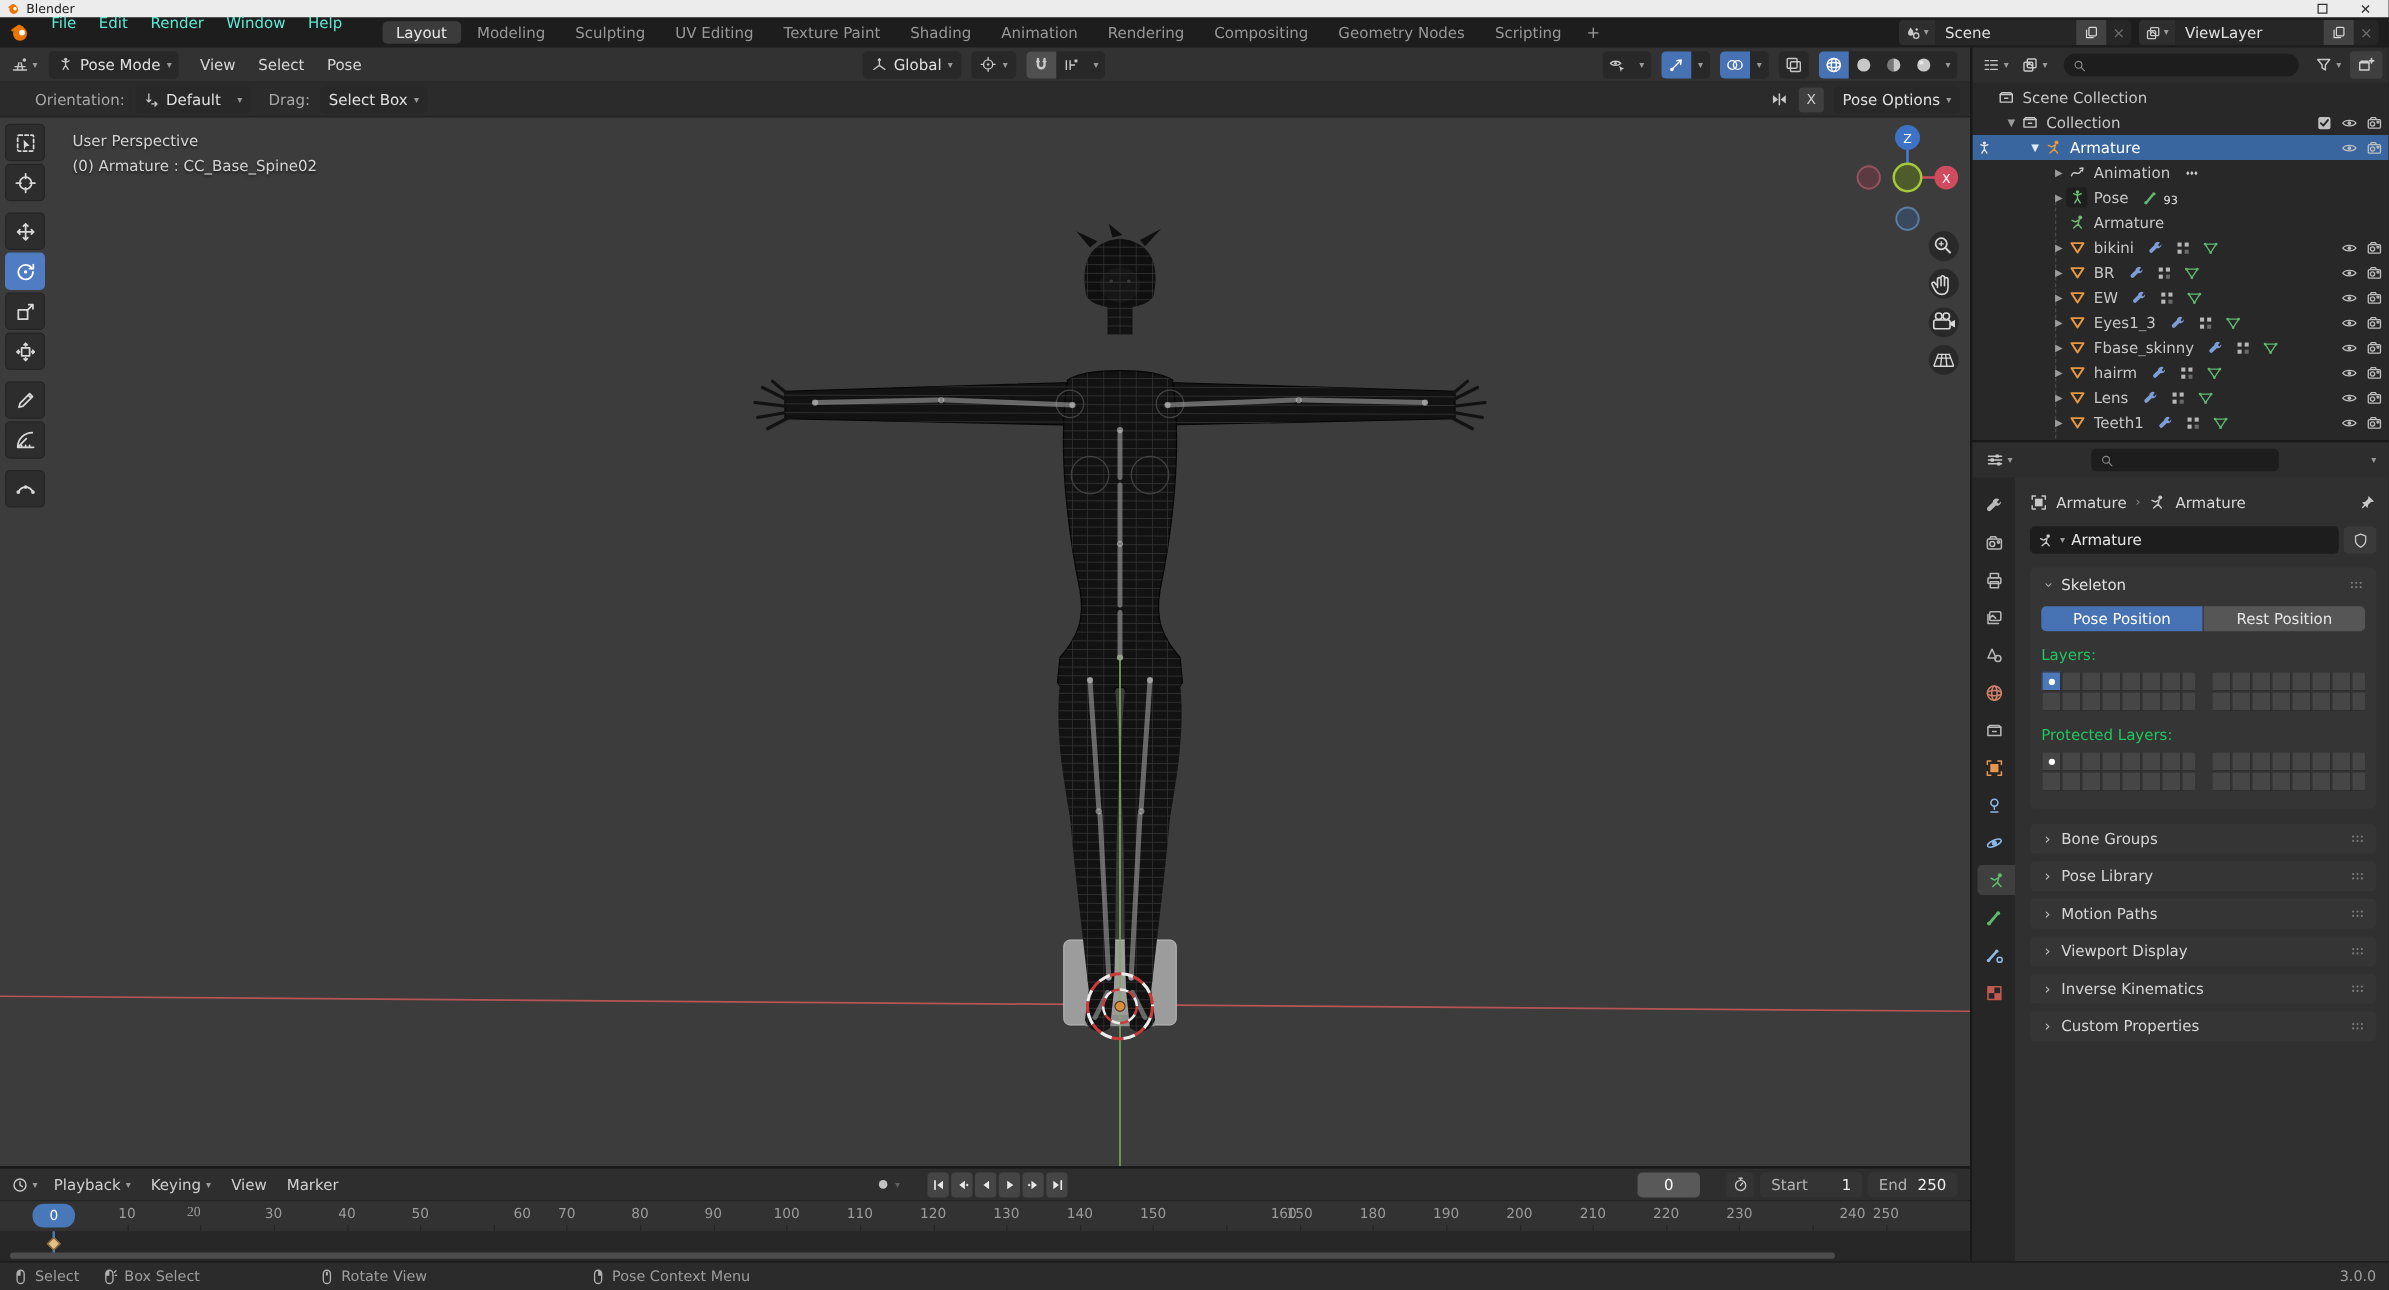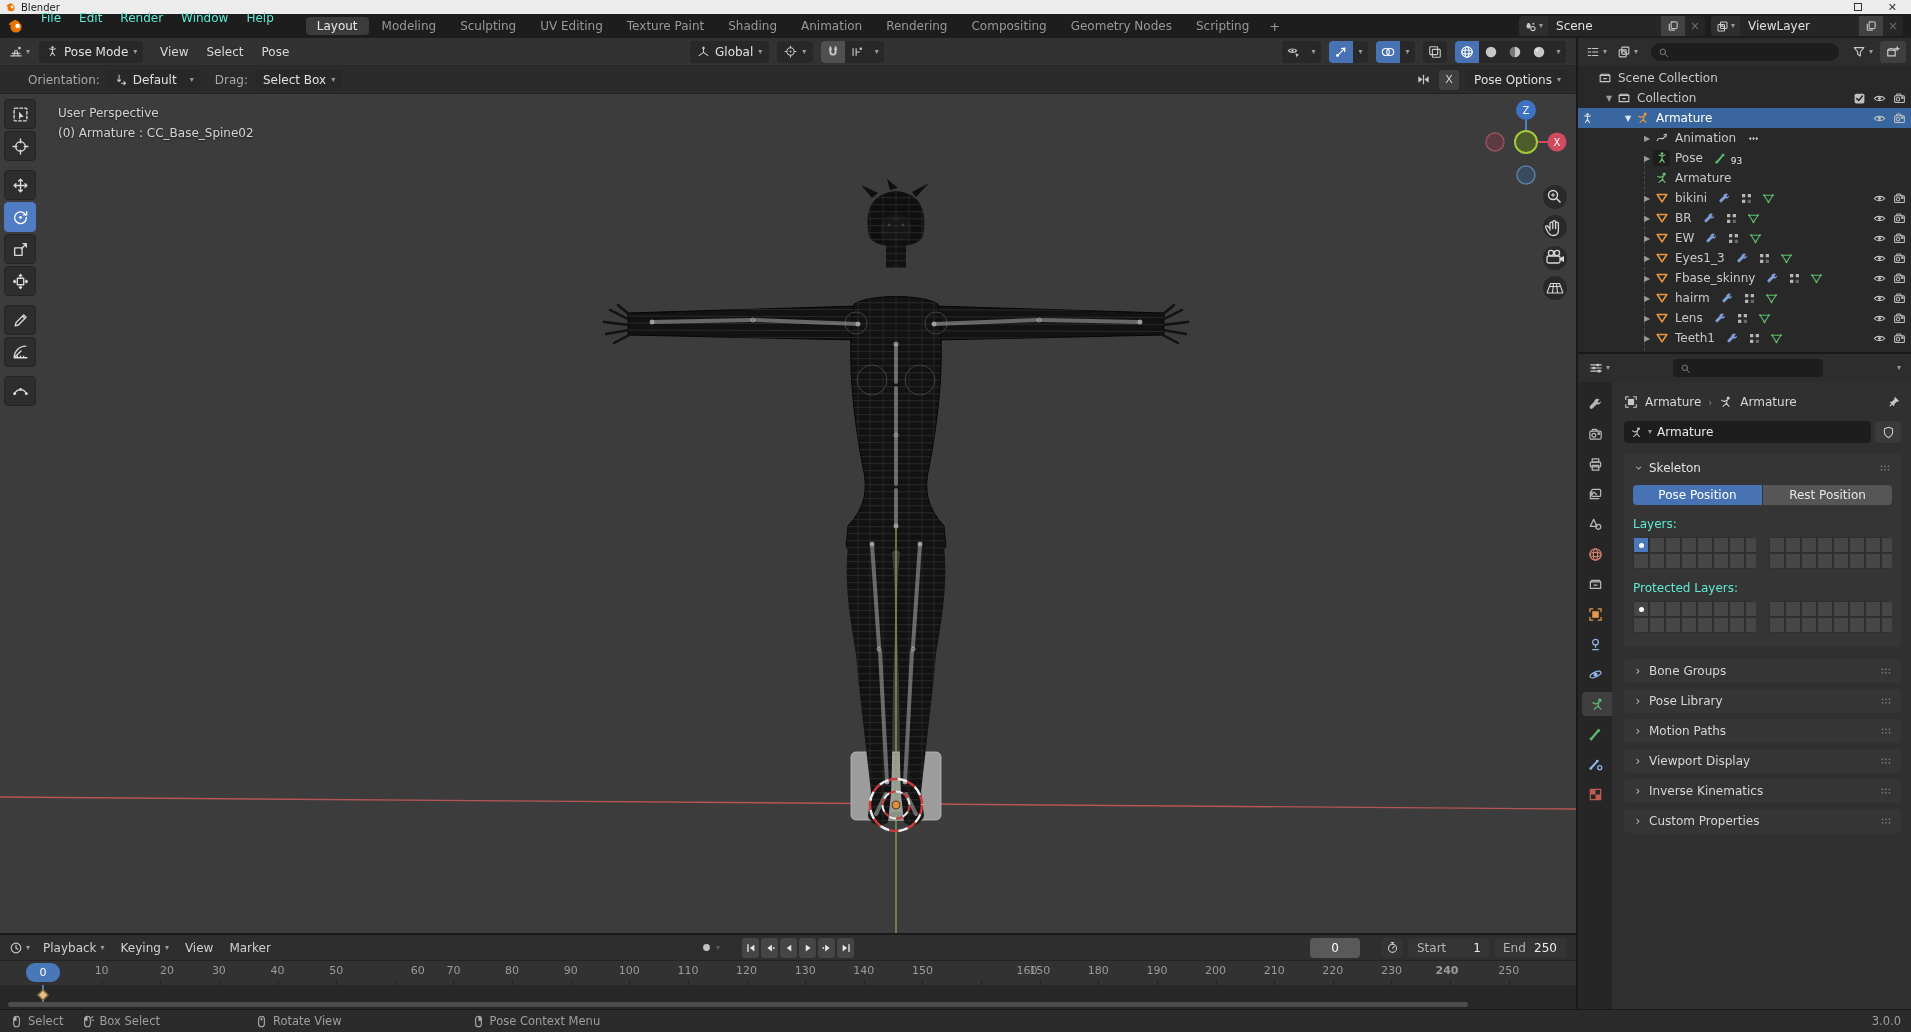--- a/index.html
+++ b/index.html
@@ -118,21 +118,21 @@
   .panel-open { margin-top:10px; background:#353535; border-radius:4px; padding:7px 9px 14px 9px; }
   .phead { display:flex; align-items:center; color:#e0e0e0; }
   .chev { color:#b8b8b8; font-size:12px; width:12px; display:inline-flex; justify-content:center; }
   .chev.open { transform:rotate(90deg); }
   .phead .ttl { margin-left:4px; }
   .dots { margin-left:auto; color:#7a7a7a; }
   .dots svg { width:14px; height:14px; }
   .btnrow { display:flex; margin-top:10px; height:20px; }
   .btnrow .bp { flex:1; display:flex; align-items:center; justify-content:center; color:#fff; background:#4772b3; border-radius:4px 0 0 4px; }
   .btnrow .br { flex:1; display:flex; align-items:center; justify-content:center; color:#e6e6e6; background:#565656; border-radius:0 4px 4px 0; margin-left:1px; }
-  .laylbl { margin-top:12px; color:#5eead4; }
+  .laylbl { margin-top:12px; color:#22c55e; }
   .laygrids { display:flex; gap:13px; margin-top:6px; }
   .laygroup { display:grid; grid-template-columns:repeat(8,16px); grid-auto-rows:16px; border-radius:3px; overflow:hidden; }
   .laycell { background:#464646; border:1px solid #2f2f2f; position:relative; }
   .laycell.on { background:#4a78b8; }
   .laycell.on::after, .laycell.dot::after { content:""; position:absolute; left:50%; top:50%; width:5px; height:5px; margin:-2.5px 0 0 -2.5px; border-radius:50%; background:#fff; }
   .cpanel { margin-top:6px; height:24px; background:#353535; border-radius:4px; display:flex; align-items:center; padding:0 8px; color:#d6d6d6; }
   .cpanel.first { margin-top:12px; }
   .cpanel .lab { margin-left:5px; }
 
   
@@ -1814,21 +1814,21 @@
       </span>
       <span class="ff" id="ff-end">
         <span class="flab">End</span>
           <span class="fval">250</span>
       </span>
     </div>
     <div class="tl-ruler" id="tl-ruler">
       <span id="playhead-pill">0</span>
     <span class="tick" style="left: 101.63px;">10</span>
         <span class="tickmark" style="left: 101.63px;"></span>
-        <span class="tick" style="left: 167px;">20</span>
+        <span class="tick" style="left: 155px; font-family: Liberation Serif, serif;">20</span>
         <span class="tickmark" style="left: 160.26px;"></span>
         <span class="tick" style="left: 218.89px;">30</span>
         <span class="tickmark" style="left: 218.89px;"></span>
         <span class="tick" style="left: 277.52px;">40</span>
         <span class="tickmark" style="left: 277.52px;"></span>
         <span class="tick" style="left: 336.15px;">50</span>
         <span class="tickmark" style="left: 336.15px;"></span>
         <span class="tick" style="left: 394.78px; margin-left: 23px;">60</span>
         <span class="tickmark" style="left: 394.78px;"></span>
         <span class="tick" style="left: 453.41px;">70</span>
@@ -1858,21 +1858,21 @@
         <span class="tick" style="left: 1156.97px;">190</span>
         <span class="tickmark" style="left: 1156.97px;"></span>
         <span class="tick" style="left: 1215.6px;">200</span>
         <span class="tickmark" style="left: 1215.6px;"></span>
         <span class="tick" style="left: 1274.23px;">210</span>
         <span class="tickmark" style="left: 1274.23px;"></span>
         <span class="tick" style="left: 1332.86px;">220</span>
         <span class="tickmark" style="left: 1332.86px;"></span>
         <span class="tick" style="left: 1391.49px;">230</span>
         <span class="tickmark" style="left: 1391.49px;"></span>
-        <span class="tick" style="left: 1447px; font-weight: bold;">240</span>
+        <span class="tick" style="left: 1482px;">240</span>
         <span class="tickmark" style="left: 1450.12px;"></span>
         <span class="tick" style="left: 1508.75px;">250</span>
         <span class="tickmark" style="left: 1508.75px;"></span>
       </div>
     <div class="tl-track">
       <span id="playhead-stem"></span>
       <span id="key-diamond"></span>
       <span id="tl-scroll"></span>
     </div>
   </div>

